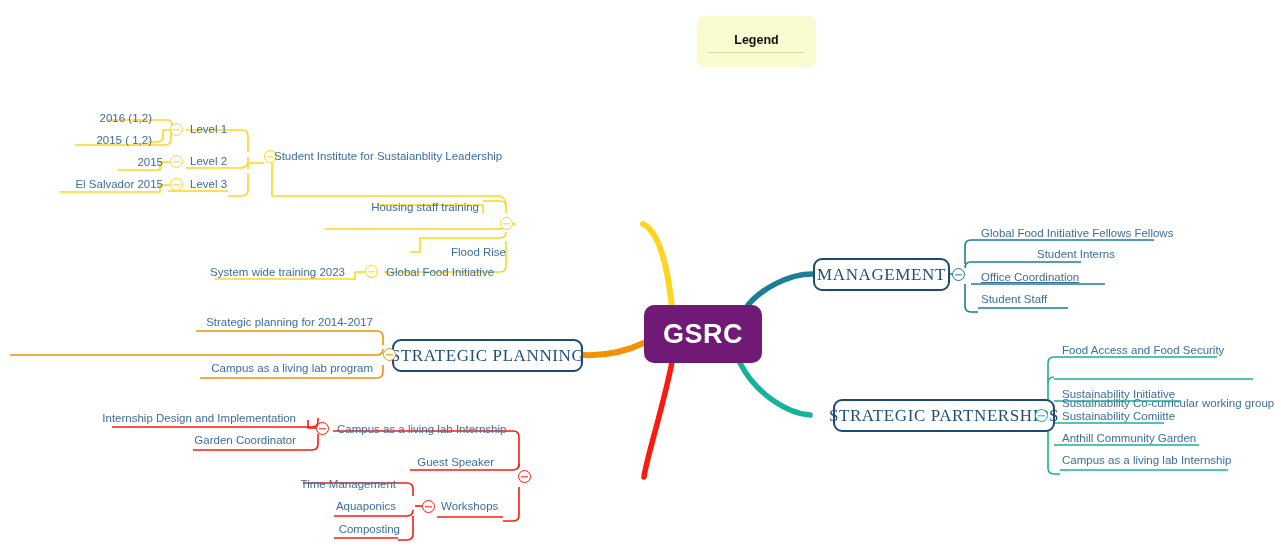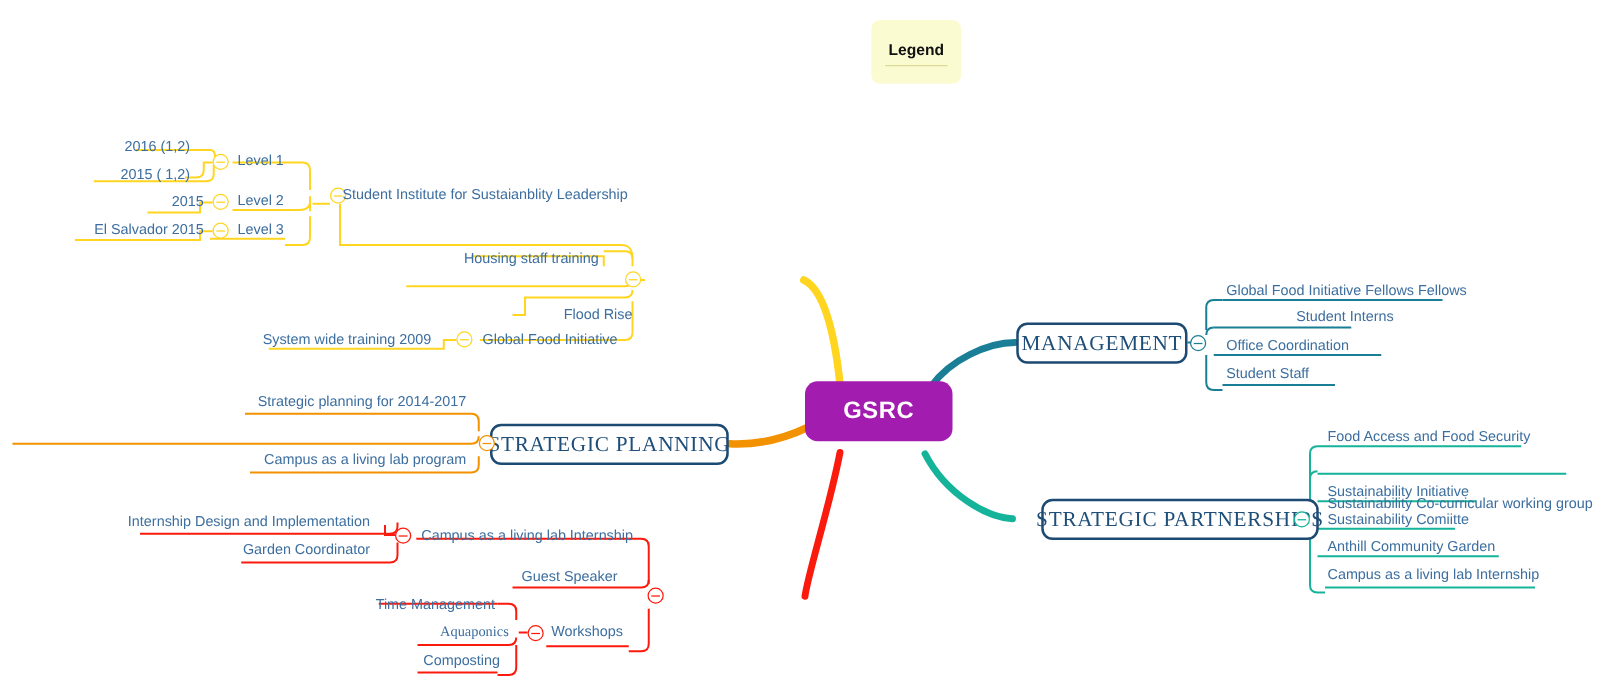--- a/index.html
+++ b/index.html
@@ -5,24 +5,24 @@
   html,body{margin:0;padding:0;}
   body{
     width:1281px;height:554px;background:#ffffff;position:relative;
     font-family:"Liberation Sans", sans-serif;overflow:hidden;
   }
   .canvas{position:absolute;inset:0;}
   svg.links{position:absolute;left:0;top:0;width:1281px;height:554px;pointer-events:none;}
 
   
   .center-node{
-    position:absolute;left:644px;top:305px;width:118px;height:48px;
-    background:#a21caf;border-radius:10px;
+    position:absolute;left:644px;top:305px;width:118px;height:58px;
+    background:#701a75;border-radius:10px;
     display:flex;align-items:center;justify-content:center;
-    color:#ffffff;font-size:19px;font-weight:bold;letter-spacing:.5px;
+    color:#ffffff;font-size:27px;font-weight:bold;letter-spacing:.5px;
   }
 
   
   .main-node{
     position:absolute;box-sizing:border-box;
     background:#ffffff;border:2px solid #1c4a72;border-radius:9px;
     display:flex;align-items:center;justify-content:center;
     color:#1f4e79;font-family:"Liberation Serif", serif;
     font-size:17px;letter-spacing:.6px;white-space:nowrap;
   }
@@ -40,21 +40,21 @@
     box-sizing:border-box;background:#ffffff;
   }
   .toggle::before{
     content:"";position:absolute;left:2px;right:2px;top:50%;height:1.4px;
     transform:translateY(-50%);
   }
 
   
   .legend-box{
     position:absolute;left:697px;top:16px;width:72px;height:51px;
-    background:#fbfbd2;border-radius:7px;
+    background:#fbfbd2;border-radius:7px;padding-left:47px;
   }
   .legend-title{
     position:absolute;left:0;right:0;top:17px;text-align:center;
     font-size:12.5px;font-weight:bold;color:#111111;
   }
   .legend-rule{
     position:absolute;left:11px;right:11px;top:36px;height:1px;background:#dcdc9a;
   }
 </style>
 </head>
@@ -211,21 +211,21 @@
 
   <div class="toggle" style="left:1035px;top:409px;border:1.6px solid #15b39a;">
       <span style="position: absolute; left: 2px; right: 2px; top: 50%; height: 1.4px; transform: translateY(-50%); background: rgb(21, 179, 154);"></span>
     </div>
 
   <div class="leaf r" style="left:283px;top:201px;width:196px;">Housing staff training</div>
   <div class="leaf r" style="left:330px;top:246px;width:176px;">Flood Rise</div>
   <div class="leaf" style="left:386px;top:266px;">Global Food Initiative</div>
   <div class="leaf" style="left:274px;top:150px;">Student Institute for Sustaianblity Leadership</div>
 
-  <div class="leaf r" style="left:150px;top:266px;width:195px;">System wide training 2009</div>
+  <div class="leaf r" style="left:150px;top:266px;width:195px;">System wide training 2023</div>
 
   <div class="leaf" style="left:190px;top:123px;">Level 1</div>
   <div class="leaf" style="left:190px;top:155px;">Level 2</div>
   <div class="leaf" style="left:190px;top:178px;">Level 3</div>
 
   <div class="leaf r" style="left:20px;top:112px;width:132px;">2016 (1,2)</div>
   <div class="leaf r" style="left:20px;top:134px;width:132px;">2015 ( 1,2)</div>
   <div class="leaf r" style="left:20px;top:156px;width:143px;">2015</div>
   <div class="leaf r" style="left:15px;top:178px;width:148px;">El Salvador 2015</div>
 
@@ -233,26 +233,26 @@
   <div class="leaf r" style="left:130px;top:362px;width:243px;">Campus as a living lab program</div>
 
   <div class="leaf" style="left:337px;top:423px;">Campus as a living lab Internship</div>
   <div class="leaf r" style="left:300px;top:456px;width:194px;">Guest Speaker</div>
   <div class="leaf" style="left:441px;top:500px;">Workshops</div>
 
   <div class="leaf r" style="left:60px;top:412px;width:236px;">Internship Design and Implementation</div>
   <div class="leaf r" style="left:100px;top:434px;width:196px;">Garden Coordinator</div>
 
   <div class="leaf r" style="left:200px;top:478px;width:196px;">Time Management</div>
-  <div class="leaf r" style="left:247px;top:500px;width:160px;font-family:Liberation Serif, serif;">Aquaponics</div>
+  <div class="leaf r" style="left:236px;top:500px;width:160px;">Aquaponics</div>
   <div class="leaf r" style="left:240px;top:523px;width:160px;">Composting</div>
 
   <div class="leaf" style="left:981px;top:227px;">Global Food Initiative Fellows Fellows</div>
   <div class="leaf" style="left:1037px;top:248px;">Student Interns</div>
-  <div class="leaf" style="left:981px;top:271px;">Office Coordination</div>
+  <div class="leaf" style="left:981px;top:271px;text-decoration:underline;">Office Coordination</div>
   <div class="leaf" style="left:981px;top:293px;">Student Staff</div>
 
   <div class="leaf" style="left:1062px;top:344px;">Food Access and Food Security</div>
   <div class="leaf" style="left:1062px;top:366px;margin-top:31px;">Sustainability Co-curricular working group</div>
   <div class="leaf" style="left:1062px;top:388px;">Sustainability Initiative</div>
   <div class="leaf" style="left:1062px;top:410px;">Sustainability Comiitte</div>
   <div class="leaf" style="left:1062px;top:432px;">Anthill Community Garden</div>
   <div class="leaf" style="left:1062px;top:454px;">Campus as a living lab Internship</div>
 
 </div>

